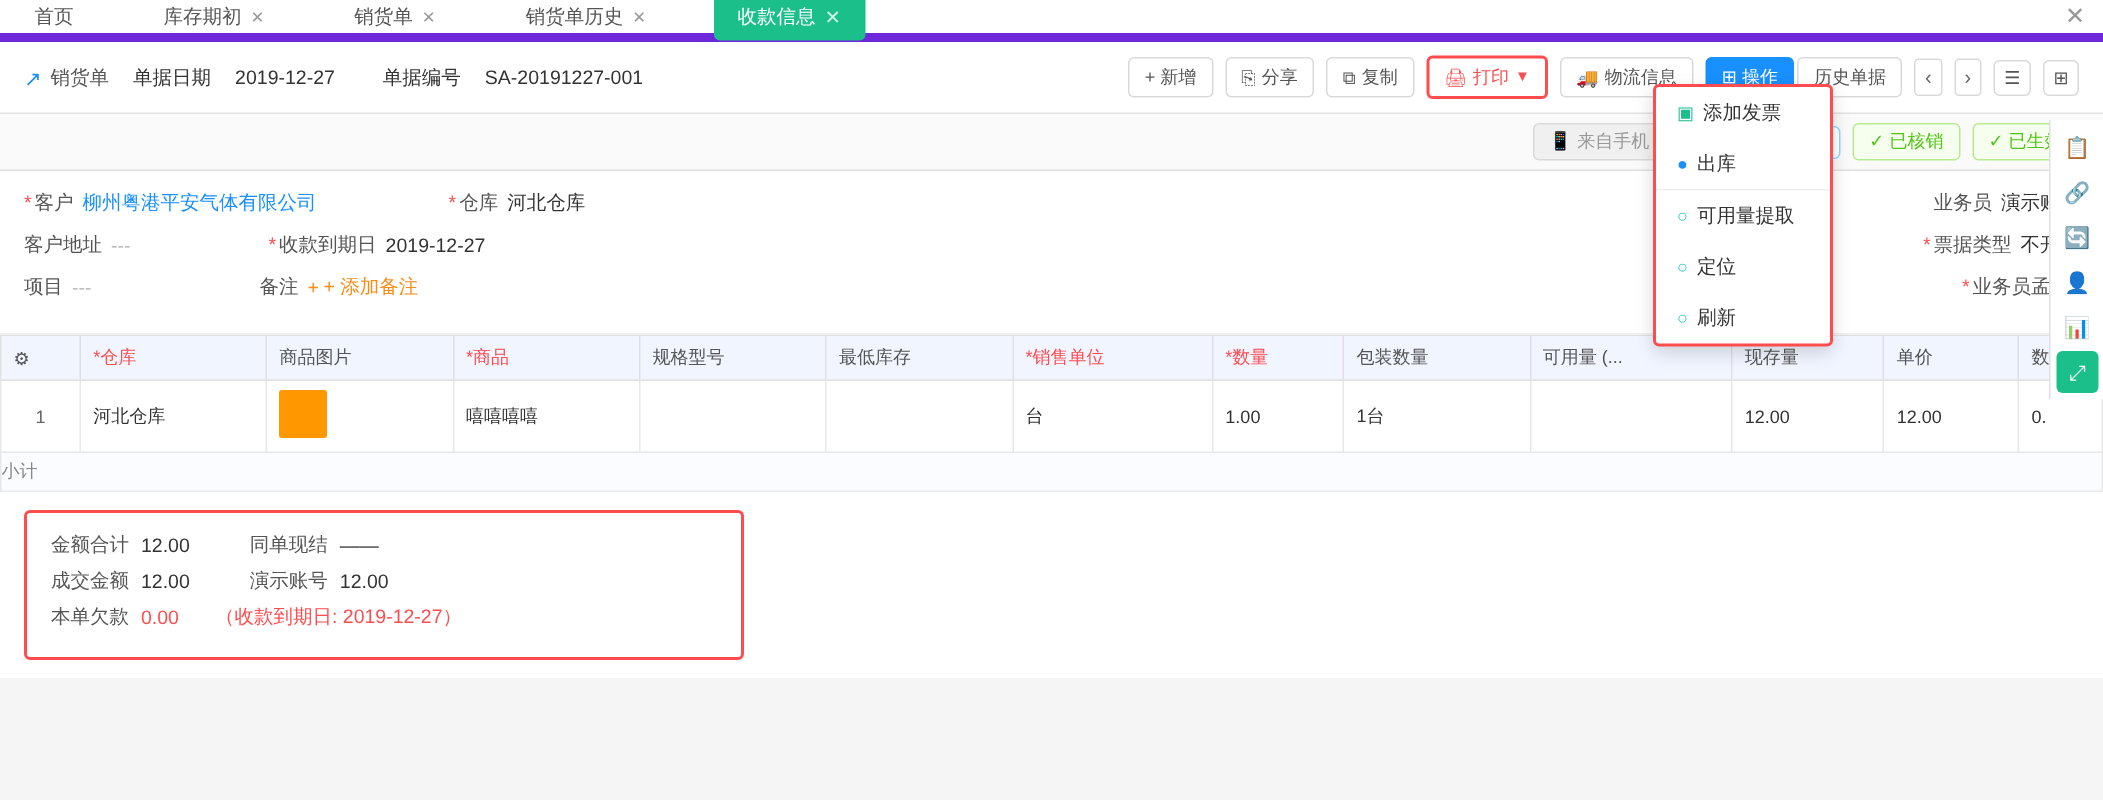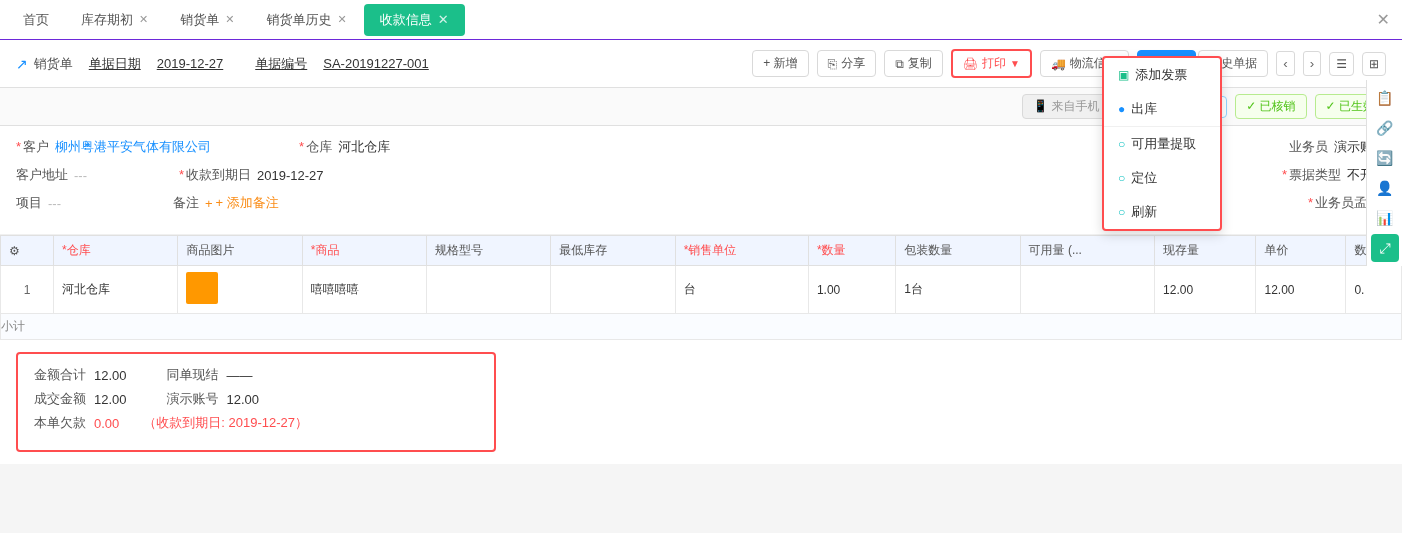--- a/index.html
+++ b/index.html
@@ -1,21 +1,21 @@
 <!DOCTYPE html>
 <html><head>
   <meta charset="utf-8">
   <style>
     * { box-sizing: border-box; margin: 0; padding: 0; }
     body { font-family: 'Microsoft YaHei', sans-serif; font-size: 13px; background: #f5f5f5; color: #333; overflow: hidden; }
 
     
     .tab-bar {
-      display: flex; align-items: center; background: #fff; border-bottom: 1px solid #6d28d9;
-      height: 40px; padding: 0 8px; position: relative;
+      display: flex; align-items: center; background: #fff; border-bottom: 6px solid #6d28d9;
+      height: 28px; padding: 0 8px; position: relative; gap: 28px;
     }
     .tab {
       display: flex; align-items: center; padding: 0 14px; height: 32px;
       border: 1px solid transparent; border-radius: 3px 3px 0 0;
       cursor: pointer; font-size: 13px; color: #555; margin-right: 2px;
     }
     .tab .tab-close {
       margin-left: 6px; color: #999; font-size: 11px; cursor: pointer;
     }
     .tab-highlight {
@@ -28,21 +28,21 @@
 
     
     .doc-header {
       background: #fff; border-bottom: 1px solid #e0e0e0;
       display: flex; align-items: center; padding: 0 16px; height: 48px;
       justify-content: space-between;
     }
     .doc-header-left { display: flex; align-items: center; gap: 16px; }
     .doc-title { display: flex; align-items: center; gap: 6px; color: #555; font-size: 13px; }
     .doc-info { display: flex; align-items: center; gap: 16px; font-size: 13px; color: #555; }
-    .doc-info span { color: #333; text-decoration: underline; }
+    .doc-info span { color: #333; }
     .doc-header-right { display: flex; align-items: center; gap: 8px; }
     .btn-action {
       display: flex; align-items: center; gap: 4px;
       padding: 4px 10px; border: 1px solid #d9d9d9; border-radius: 4px;
       background: #fff; cursor: pointer; font-size: 12px; color: #555;
     }
     .btn-action.red-border { border: 2px solid #ff4d4f; }
 
     
     .status-btn {

